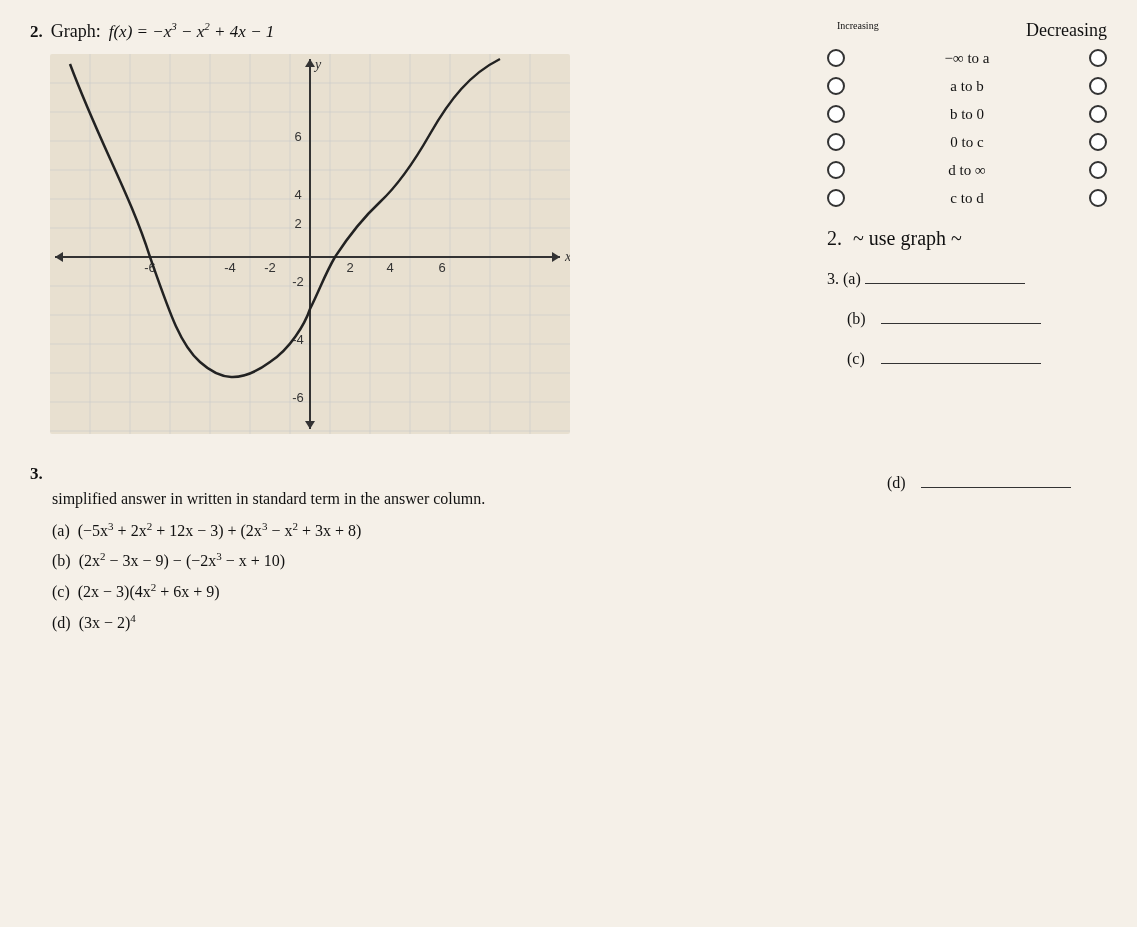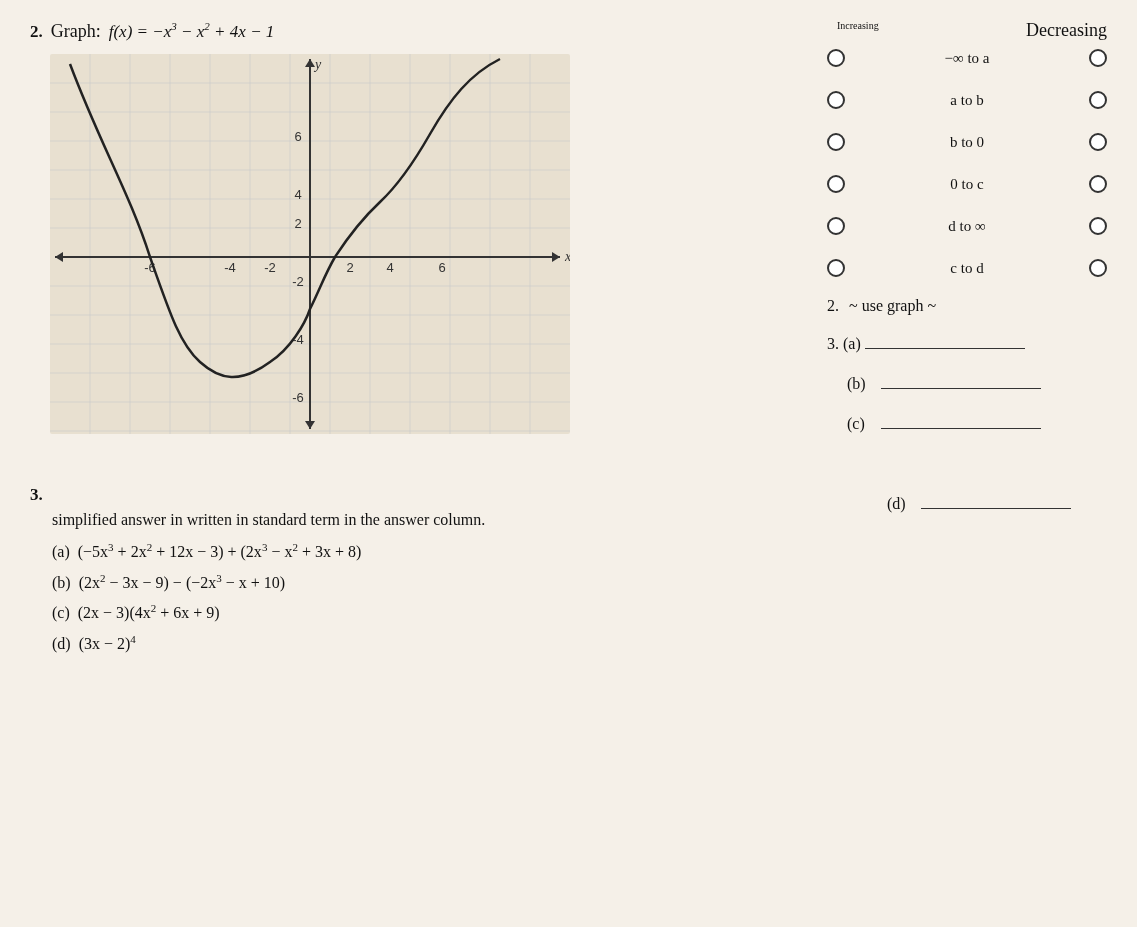--- a/index.html
+++ b/index.html
@@ -43,21 +43,21 @@
     .inc-dec-header {
       display: flex;
       justify-content: space-between;
       margin-bottom: 8px;
       font-size: 15px;
     }
 
     .radio-rows {
       display: flex;
       flex-direction: column;
-      gap: 24px;
+      gap: 10px;
       margin-bottom: 20px;
     }
 
     .radio-row {
       display: flex;
       align-items: center;
       justify-content: space-between;
     }
 
     .radio-row .label-text {
@@ -70,21 +70,21 @@
       width: 18px;
       height: 18px;
       border-radius: 50%;
       border: 2px solid #333;
       background: white;
       display: inline-block;
     }
 
     
     .q2-answer {
-      font-size: 16px;
+      font-size: 20px;
       margin-top: 10px;
       margin-bottom: 20px;
     }
 
     
     .q3-blanks {
       margin-top: 10px;
     }
 
     .blank-row {

